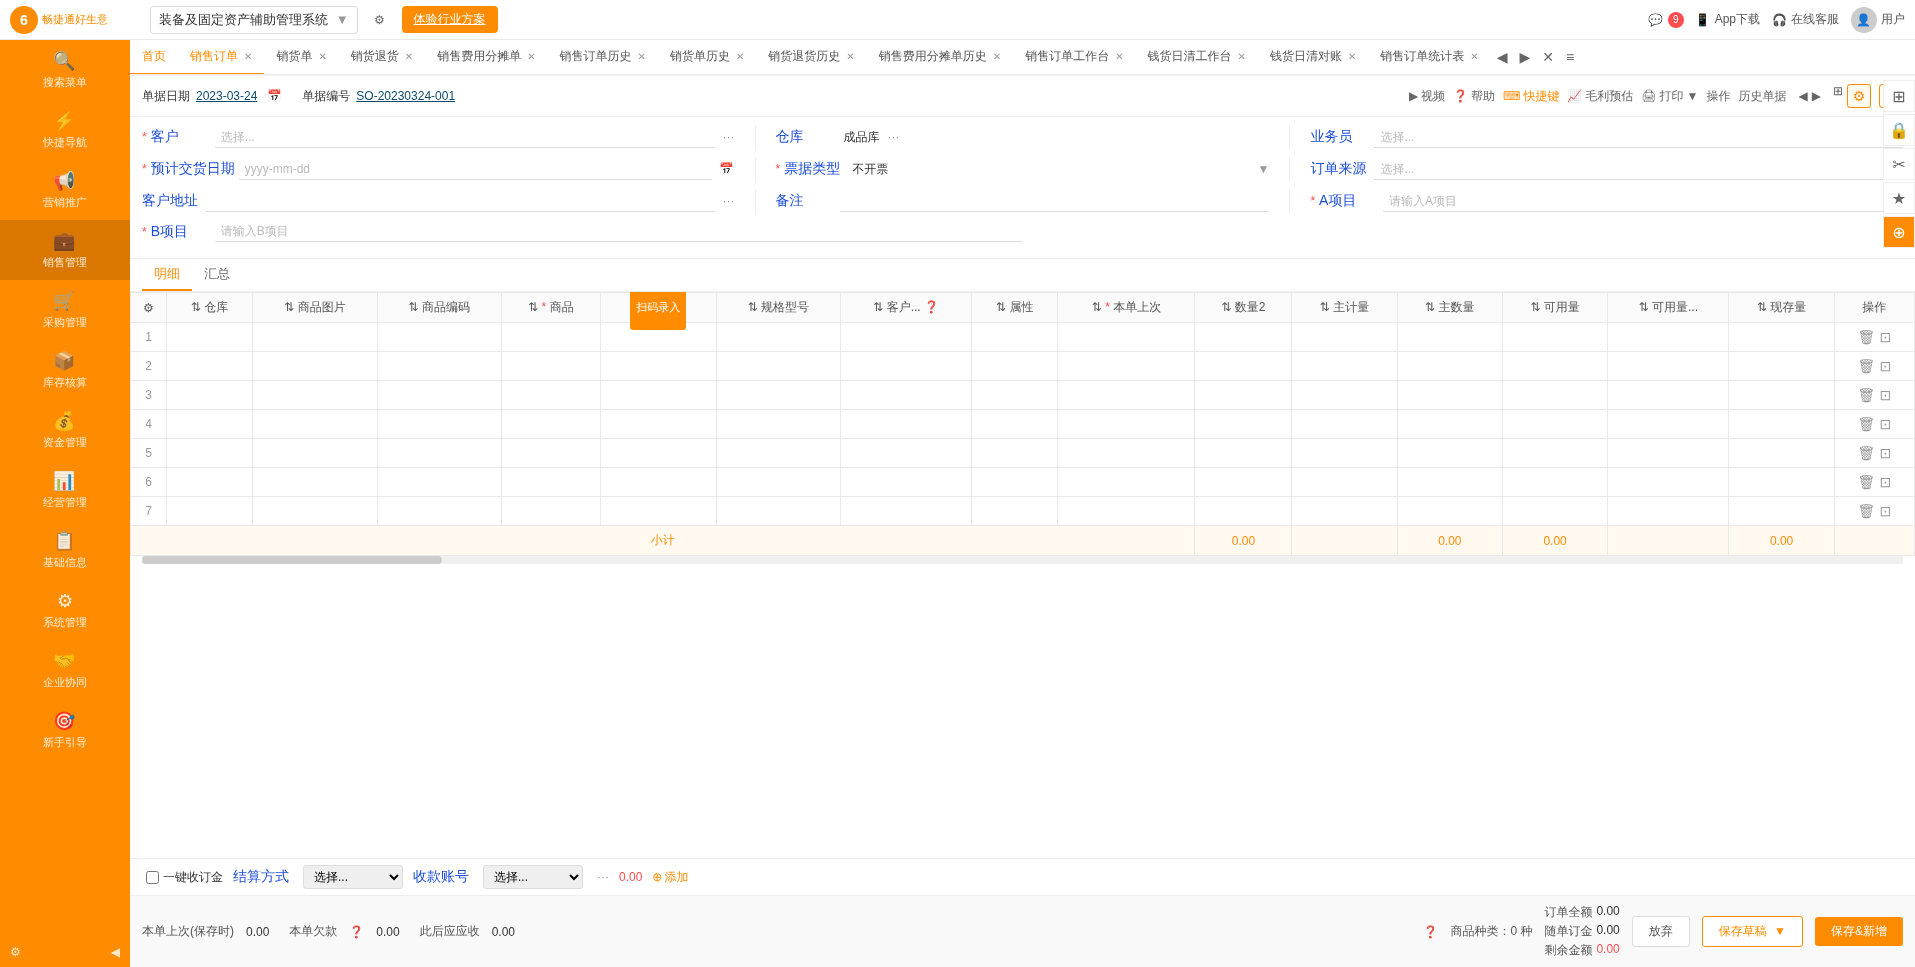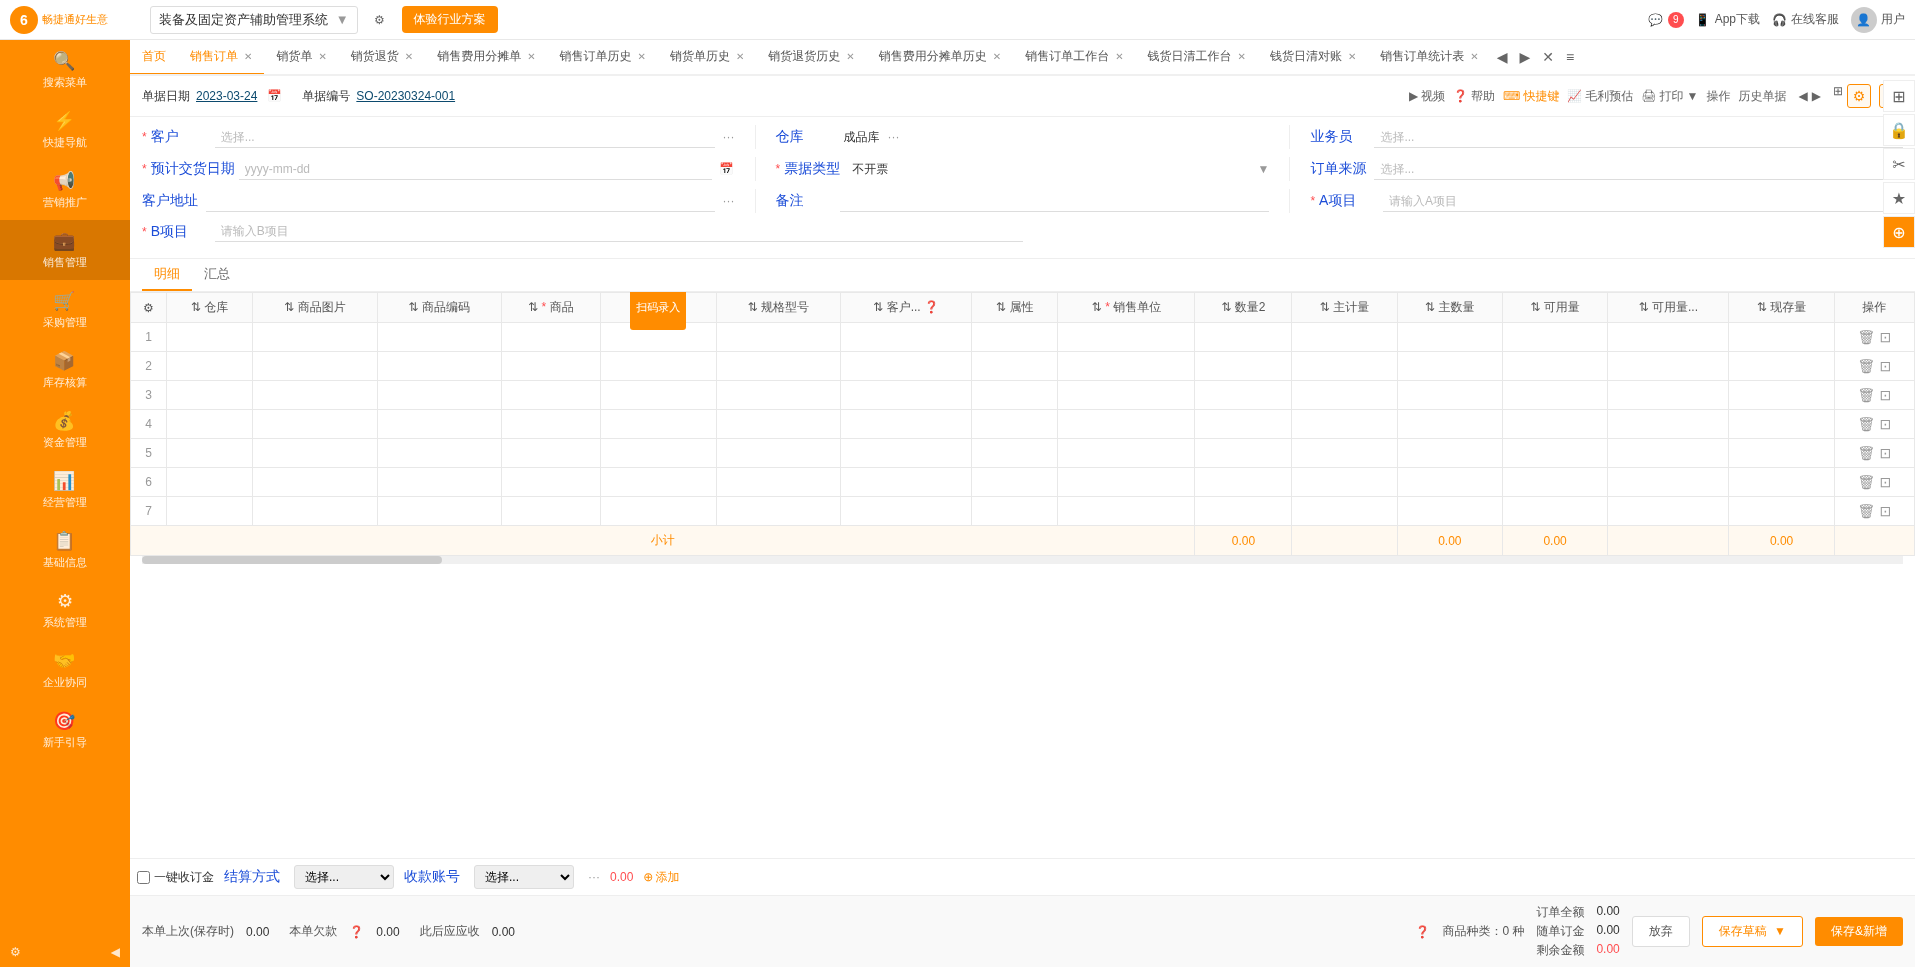--- a/index.html
+++ b/index.html
@@ -15,21 +15,21 @@
     .main-content { flex: 1; overflow: hidden; background: #fff; display: flex; flex-direction: column; }
 
     
     .top-bar-logo { display: flex; align-items: center; width: 130px; }
     .logo-icon { width: 28px; height: 28px; background: #ff8c00; border-radius: 50%; display: flex; align-items: center; justify-content: center; color: white; font-size: 14px; font-weight: bold; margin-right: 4px; }
     .logo-text { font-size: 11px; color: #ff8c00; line-height: 1.2; }
     .top-bar-system { display: flex; align-items: center; flex: 1; padding-left: 10px; }
     .system-name { font-size: 13px; color: #333; background: #fff; border: 1px solid #ddd; padding: 4px 8px; border-radius: 3px; cursor: pointer; }
     .system-name-arrow { margin-left: 4px; color: #999; }
     .settings-icon-btn { margin-left: 8px; width: 28px; height: 28px; border-radius: 50%; display: flex; align-items: center; justify-content: center; cursor: pointer; color: #666; }
-    .industry-btn { margin-left: 8px; background: #ff8c00; color: white; border: none; padding: 5px 12px; border-radius: 4px; cursor: pointer; font-size: 12px; }
+    .industry-btn { margin-left: 8px; background: #ff8c00; color: white; border: none; padding: 5px 12px; border-radius: 4px; cursor: pointer; font-size: 12px; text-decoration: underline; }
     .top-bar-right { display: flex; align-items: center; gap: 12px; }
     .top-bar-right-item { display: flex; align-items: center; gap: 4px; color: #555; cursor: pointer; font-size: 12px; }
     .badge { background: #ff4d4f; color: white; border-radius: 50%; width: 16px; height: 16px; display: flex; align-items: center; justify-content: center; font-size: 10px; }
     .user-avatar { width: 26px; height: 26px; border-radius: 50%; background: #ccc; display: flex; align-items: center; justify-content: center; }
 
     
     .sidebar-item { display: flex; flex-direction: column; align-items: center; padding: 10px 5px; cursor: pointer; color: rgba(255,255,255,0.85); font-size: 11px; gap: 3px; }
     .sidebar-item.active { background: rgba(0,0,0,0.15); }
     .sidebar-item-icon { font-size: 18px; }
     .sidebar-bottom { margin-top: auto; }
@@ -72,33 +72,33 @@
     table th .required { color: #ff4d4f; }
     table td { padding: 6px 8px; border: 1px solid #e8e8e8; text-align: center; color: #333; }
     .th-scan { background: #ff8c00; color: white; padding: 17px 6px; border-radius: 3px; font-size: 11px; }
     .row-num { color: #999; }
 
     
     .subtotal-row td { background: #fff9f0; color: #ff8c00; font-weight: 500; }
     .subtotal-label { color: #ff8c00; }
 
     
-    .footer-bar { padding: 6px 7px; display: flex; align-items: center; gap: 10px; border-top: 1px solid #eee; background: #fff; flex-shrink: 0; }
+    .footer-bar { padding: 6px 16px; display: flex; align-items: center; gap: 10px; border-top: 1px solid #eee; background: #fff; flex-shrink: 0; }
     .checkbox-label { display: flex; align-items: center; gap: 4px; font-size: 12px; color: #333; cursor: pointer; }
     .footer-input { border: 1px solid #ddd; padding: 3px 6px; border-radius: 3px; font-size: 12px; width: 80px; }
     .add-btn { color: #ff8c00; cursor: pointer; display: flex; align-items: center; gap: 2px; font-size: 12px; }
     .footer-amount { color: #ff4d4f; font-size: 12px; }
 
     
     .bottom-bar { padding: 8px 12px; display: flex; align-items: center; gap: 20px; background: #f9f9f9; border-top: 1px solid #eee; flex-shrink: 0; }
     .bottom-info { display: flex; align-items: center; gap: 12px; font-size: 12px; color: #555; }
     .bottom-info-val { color: #333; }
     .bottom-actions { margin-left: auto; display: flex; align-items: center; gap: 12px; }
     .order-summary { display: flex; flex-direction: column; font-size: 12px; gap: 2px; text-align: right; }
-    .order-summary-item { display: flex; justify-content: space-between; gap: 12px; }
+    .order-summary-item { display: flex; justify-content: space-between; gap: 4px; }
     .order-summary-label { color: #555; }
     .order-summary-val { color: #333; }
     .order-summary-val.highlight { color: #ff4d4f; }
     .discard-btn { padding: 6px 16px; border: 1px solid #ddd; background: #fff; border-radius: 3px; cursor: pointer; font-size: 12px; color: #555; }
     .save-draft-btn { padding: 6px 16px; border: 1px solid #ff8c00; background: #fff; border-radius: 3px; cursor: pointer; font-size: 12px; color: #ff8c00; }
     .save-new-btn { padding: 6px 16px; border: none; background: #ff8c00; border-radius: 3px; cursor: pointer; font-size: 12px; color: #fff; }
 
     
     .right-panel { position: fixed; right: 0; top: 80px; display: flex; flex-direction: column; gap: 2px; z-index: 100; }
     .right-panel-btn { width: 32px; height: 32px; background: #fff; border: 1px solid #eee; display: flex; align-items: center; justify-content: center; cursor: pointer; color: #666; font-size: 16px; }
@@ -436,21 +436,21 @@
                   <span>客户...</span>
                   <span>❓</span>
                 </th>
                 <th>
                   <span>⇅</span>
                   <span>属性</span>
                 </th>
                 <th>
                   <span>⇅</span>
                   <span class="required">*</span>
-                  <span>销售单位</span>
+                  <span>本单上次</span>
                 </th>
                 <th>
                   <span>⇅</span>
                   <span>数量2</span>
                 </th>
                 <th>
                   <span>⇅</span>
                   <span>主计量</span>
                 </th>
                 <th>

